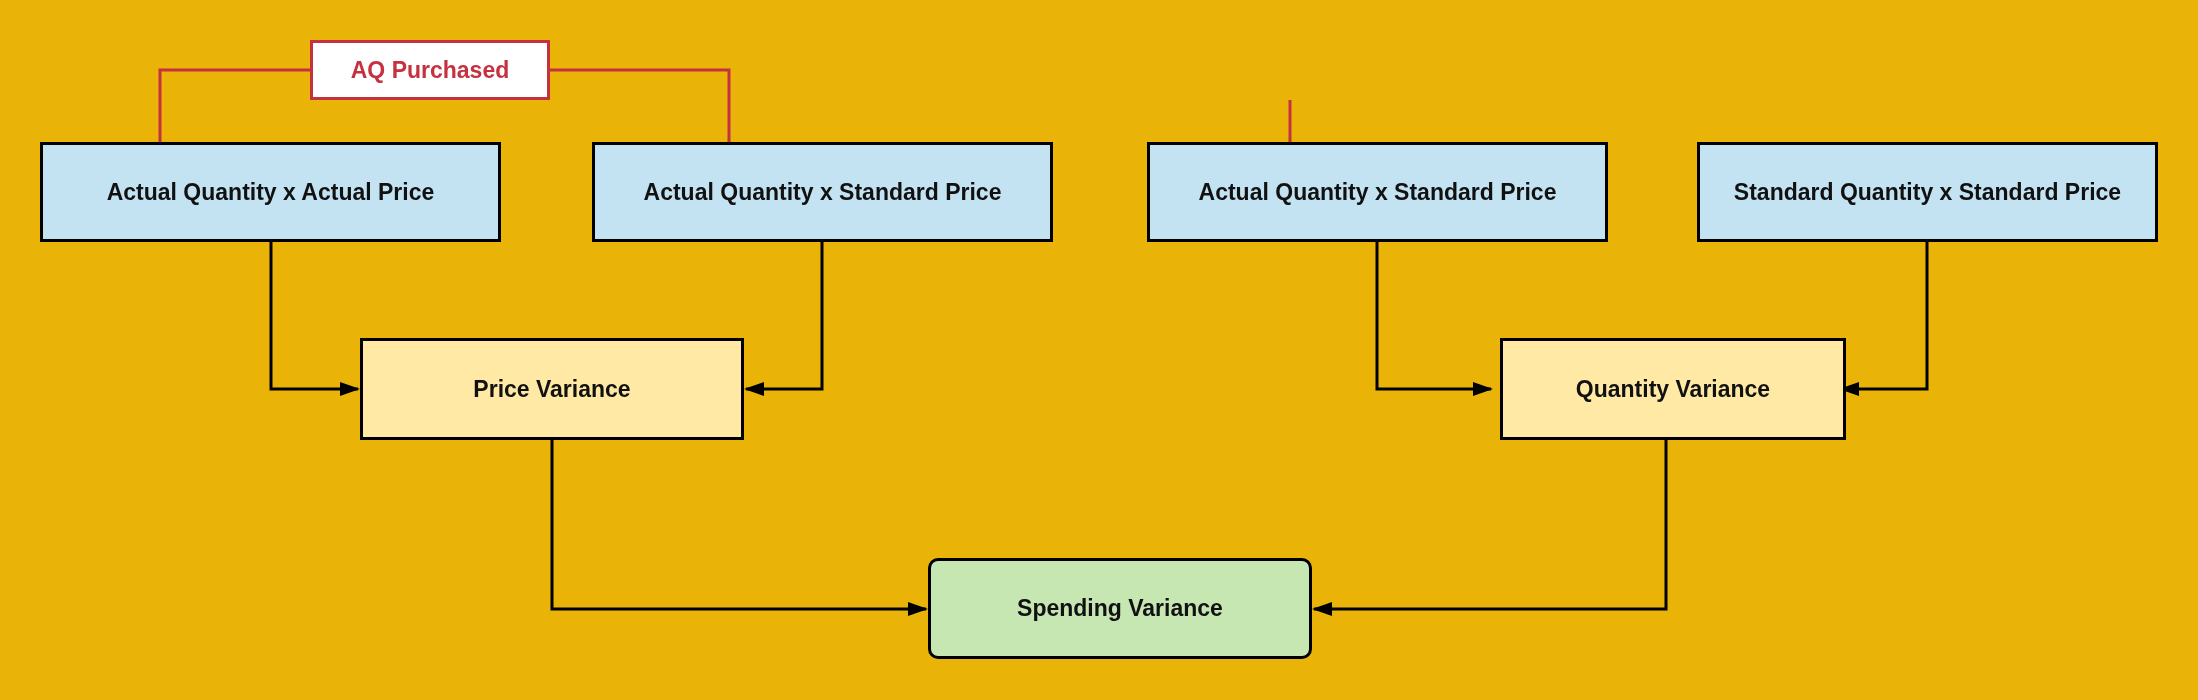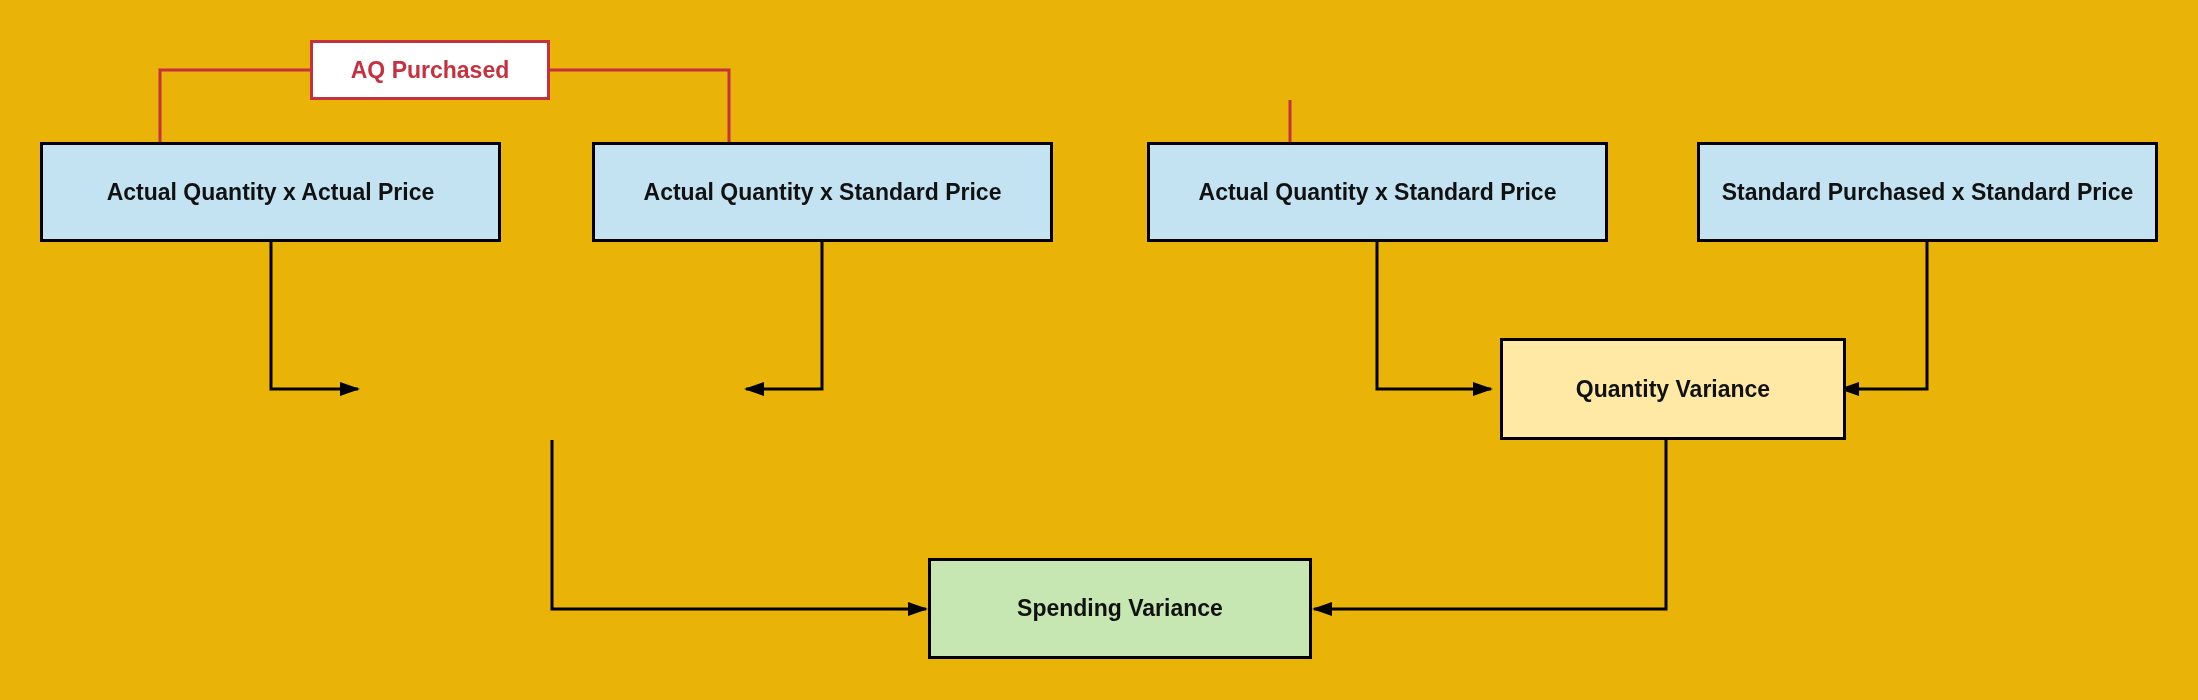--- a/index.html
+++ b/index.html
@@ -91,24 +91,27 @@
   <div class="node" id="n-aq-x-ap" style="background-color: rgb(196, 227, 242);">
     <span class="label">Actual Quantity x Actual Price</span>
   </div>
   <div class="node" id="n-aq-x-sp-purchased" style="background-color: rgb(196, 227, 242);">
     <span class="label">Actual Quantity x Standard Price</span>
   </div>
   <div class="node" id="n-aq-x-sp-used" style="background-color: rgb(196, 227, 242);">
     <span class="label">Actual Quantity x Standard Price</span>
   </div>
   <div class="node" id="n-sq-x-sp" style="background-color: rgb(196, 227, 242);">
-    <span class="label">Standard Purchased x Standard Price</span>
+    <span class="label">Standard Quantity x Standard Price</span>
   </div>
 
+  <div class="node" id="n-price-variance" style="background-color: rgb(255, 233, 164);">
+    <span class="label">Price Variance</span>
+  </div>
   <div class="node" id="n-quantity-variance" style="background-color: rgb(255, 233, 164); margin-left: 7px;">
     <span class="label">Quantity Variance</span>
   </div>
 
-  <div class="node" id="n-spending-variance" style="background-color: rgb(198, 230, 178);">
+  <div class="node" id="n-spending-variance" style="background-color: rgb(198, 230, 178); border-radius: 10px;">
     <span class="label">Spending Variance</span>
   </div>
 
 </div>
 
 </body></html>

